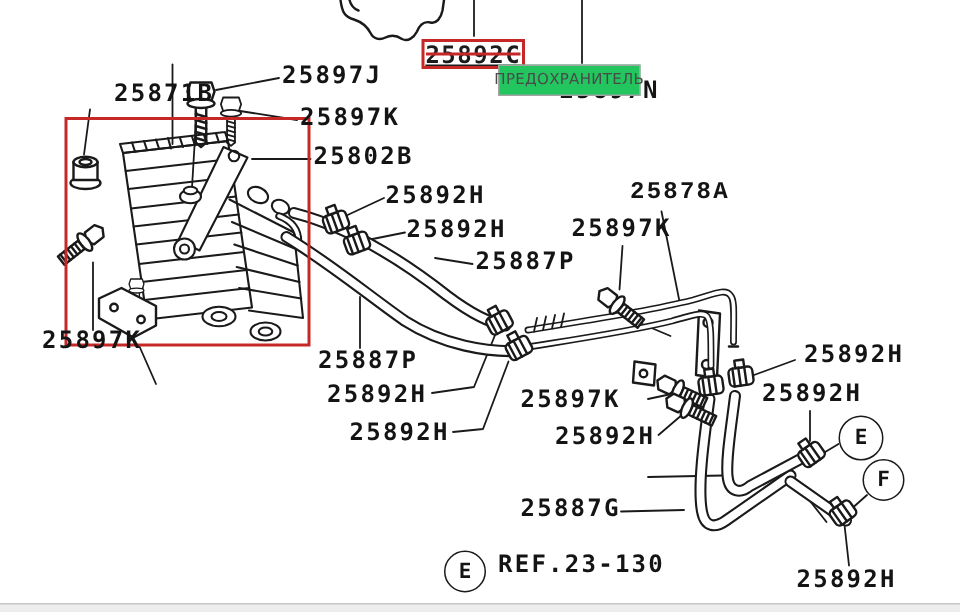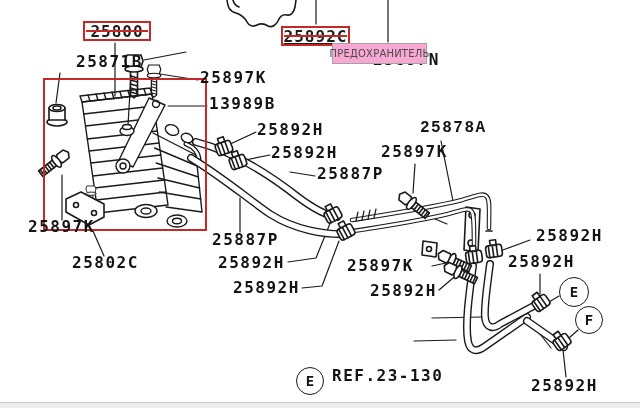--- a/index.html
+++ b/index.html
@@ -14,21 +14,21 @@
   .redbox::after{content:"";position:absolute;left:1px;right:1px;top:50%;height:2px;
           margin-top:-1px;background:#c62828;}
   .selrect{position:absolute;left:43px;top:78px;width:160px;height:149px;
           border:2px solid #c62828;z-index:2;pointer-events:none;}
   .callout{position:absolute;border:1.7px solid #1a1a1a;border-radius:50%;background:#fff;
           display:flex;align-items:center;justify-content:center;font-size:14px;
           font-weight:600;color:#141414;z-index:3;}
   .hidden-label{position:absolute;left:373px;top:52px;font-size:16px;font-weight:600;
           letter-spacing:1.5px;line-height:1;color:#141414;z-index:5;}
   .tooltip{position:absolute;left:332px;top:43px;width:93px;height:19px;z-index:6;
-          background:#f9a8d4;border:1px solid #a3a3a3;display:flex;align-items:center;
+          background:#22c55e;border:1px solid #a3a3a3;display:flex;align-items:center;
           justify-content:center;font-family:"DejaVu Sans",sans-serif;font-size:10px;
           color:#4a4a4a;letter-spacing:.2px;}
   .bottombar{position:absolute;left:0;top:402px;width:640px;height:6px;
           background:#ededed;border-top:1px solid #c6c6c6;z-index:7;}
 </style>
 </head>
 <body>
 
 <div id="stage">
 
@@ -180,40 +180,40 @@
       <g>
         <path d="M66,199 L81,192 L104,204 L104,217 L89,225 L66,212 Z" fill="#fff"></path>
         <circle cx="76" cy="205" r="2.5"></circle>
         <circle cx="94" cy="213" r="2.5"></circle>
       </g>
     </g>
   </svg>
 
   <div class="selrect"></div>
 
-  <div class="redbox" style="left:83px;top:21px;width:64px;height:16px;">25800</div>
   <div class="redbox" style="left:281px;top:26px;width:65px;height:16px;text-decoration:underline;">25892C</div>
 
   <span class="plabel" style="left:32px;top:54px;margin-left:44px;">25871B</span>
+  <span class="plabel" style="left:188px;top:42px;">25897J</span>
   <span class="plabel" style="left:200px;top:70px;">25897K</span>
-  <span class="plabel" style="left:209px;top:96px;">13989B</span>
+  <span class="plabel" style="left:209px;top:96px;">25802B</span>
   <span class="plabel" style="left:257px;top:122px;">25892H</span>
   <span class="plabel" style="left:271px;top:145px;">25892H</span>
   <span class="plabel" style="left:317px;top:166px;">25887P</span>
   <span class="plabel" style="left:381px;top:144px;">25897K</span>
   <span class="plabel" style="left:420px;top:120px;font-family:Liberation Mono, monospace;">25878A</span>
   <span class="plabel" style="left:212px;top:232px;">25887P</span>
   <span class="plabel" style="left:218px;top:255px;">25892H</span>
   <span class="plabel" style="left:233px;top:280px;">25892H</span>
   <span class="plabel" style="left:28px;top:219px;">25897K</span>
-  <span class="plabel" style="left:72px;top:255px;">25802C</span>
   <span class="plabel" style="left:347px;top:258px;">25897K</span>
   <span class="plabel" style="left:370px;top:283px;">25892H</span>
   <span class="plabel" style="left:536px;top:228px;">25892H</span>
   <span class="plabel" style="left:508px;top:254px;">25892H</span>
+  <span class="plabel" style="left:347px;top:331px;">25887G</span>
   <span class="plabel" style="left:531px;top:378px;">25892H</span>
 
   <div class="callout" style="left:559px;top:277px;width:28px;height:28px;">E</div>
   <div class="callout" style="left:575px;top:306px;width:26px;height:26px;">F</div>
   <div class="callout" style="left:296px;top:367px;width:26px;height:26px;">E</div>
   <span class="plabel" style="left:332px;top:368px;">REF.23-130</span>
 
   <span class="hidden-label">25897N</span>
 
   <div class="tooltip">ПРЕДОХРАНИТЕЛЬ</div>

